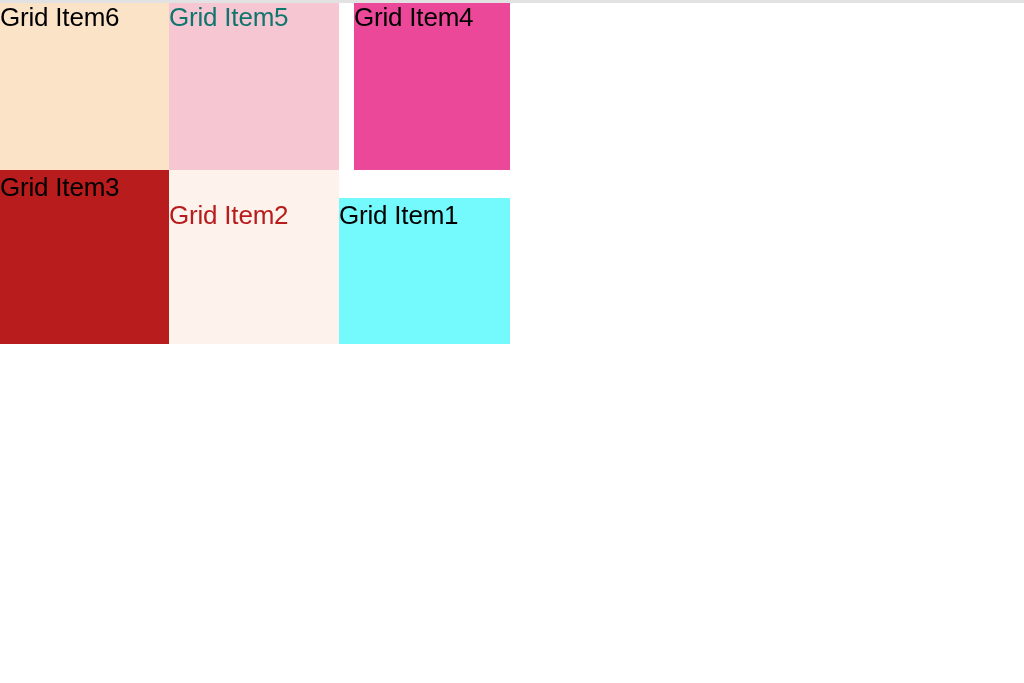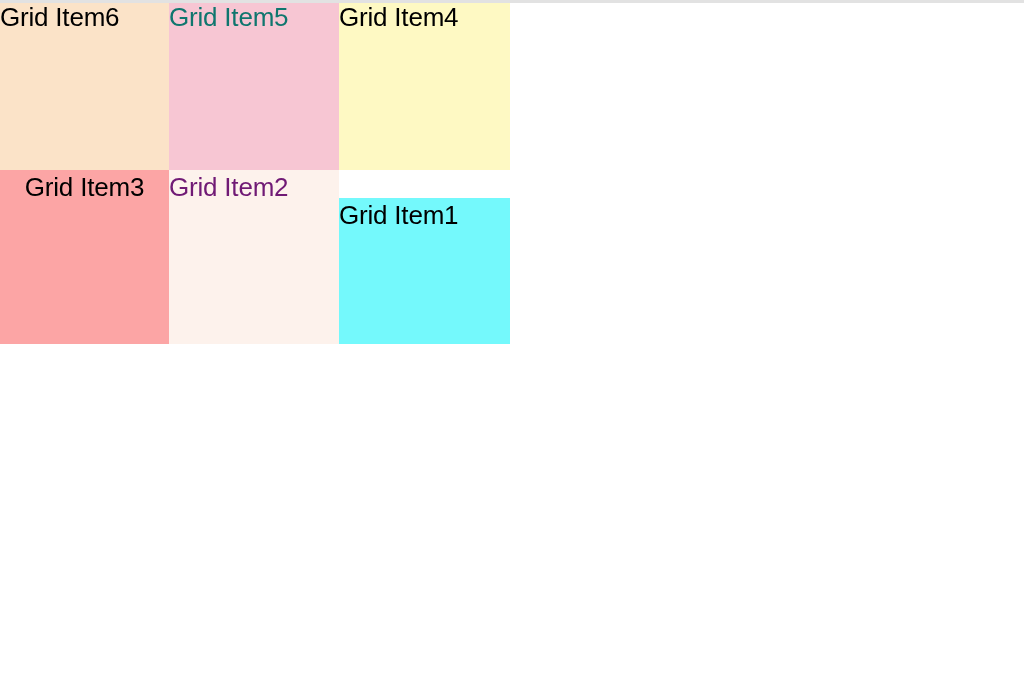--- a/index.html
+++ b/index.html
@@ -67,30 +67,30 @@
   <div class="grid-container">
 
     <div class="grid-item" style="background-color: rgb(251, 227, 200);">
       <span class="grid-item-label" style="color: rgb(0, 0, 0);">Grid Item6</span>
     </div>
 
     <div class="grid-item" style="background-color: rgb(247, 198, 211);">
       <span class="grid-item-label" style="color: #0f766e;">Grid Item5</span>
     </div>
 
-    <div class="grid-item" style="background-color: #fef9c3;">
+    <div class="grid-item" style="background-color: #ec4899; margin-left: 15px;">
       <span class="grid-item-label" style="color: rgb(0, 0, 0);">Grid Item4</span>
     </div>
 
-    <div class="grid-item" style="background-color: #fca5a5; text-align: center;">
+    <div class="grid-item" style="background-color: #b91c1c;">
       <span class="grid-item-label" style="color: rgb(0, 0, 0);">Grid Item3</span>
     </div>
 
     <div class="grid-item" style="background-color: rgb(253, 242, 236);">
-      <span class="grid-item-label" style="color: #701a75;">Grid Item2</span>
+      <span class="grid-item-label" style="color: #b91c1c; margin-top: 28px;">Grid Item2</span>
     </div>
 
     <div class="grid-item" style="background-color: rgb(116, 249, 252); margin-top: 28px;">
       <span class="grid-item-label" style="color: rgb(0, 0, 0);">Grid Item1</span>
     </div>
 
   </div>
 
 </div>
 

